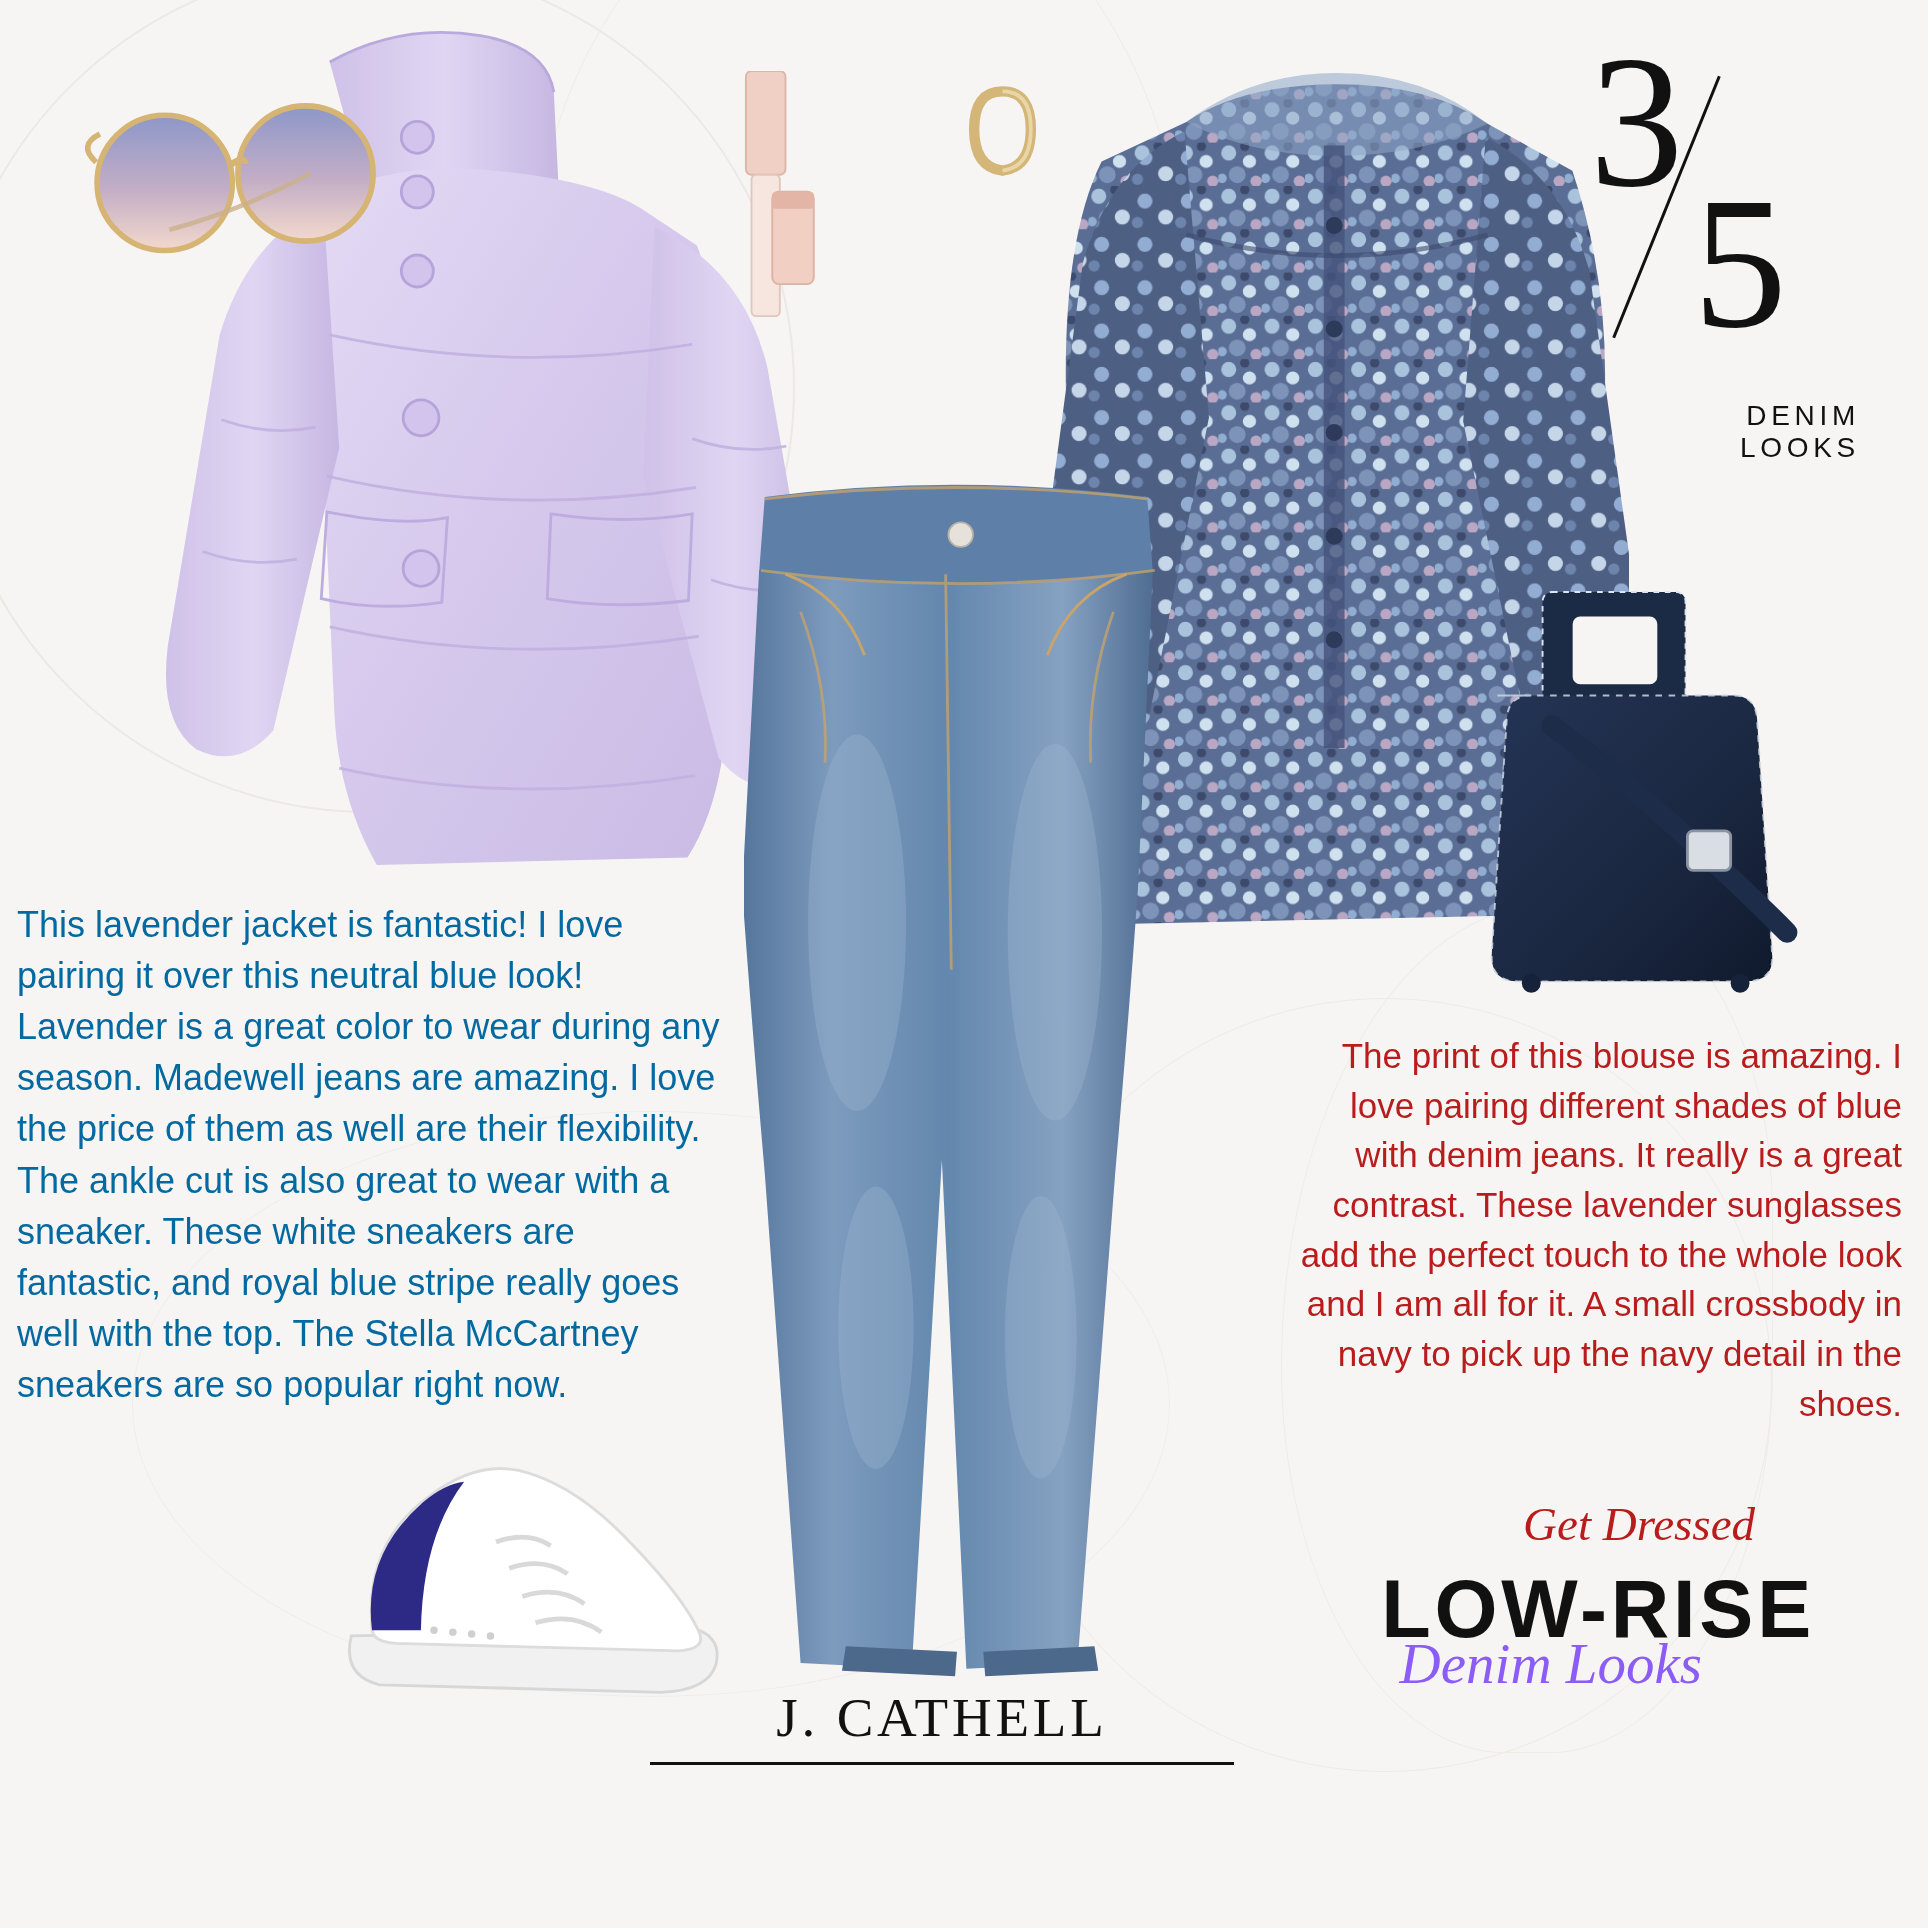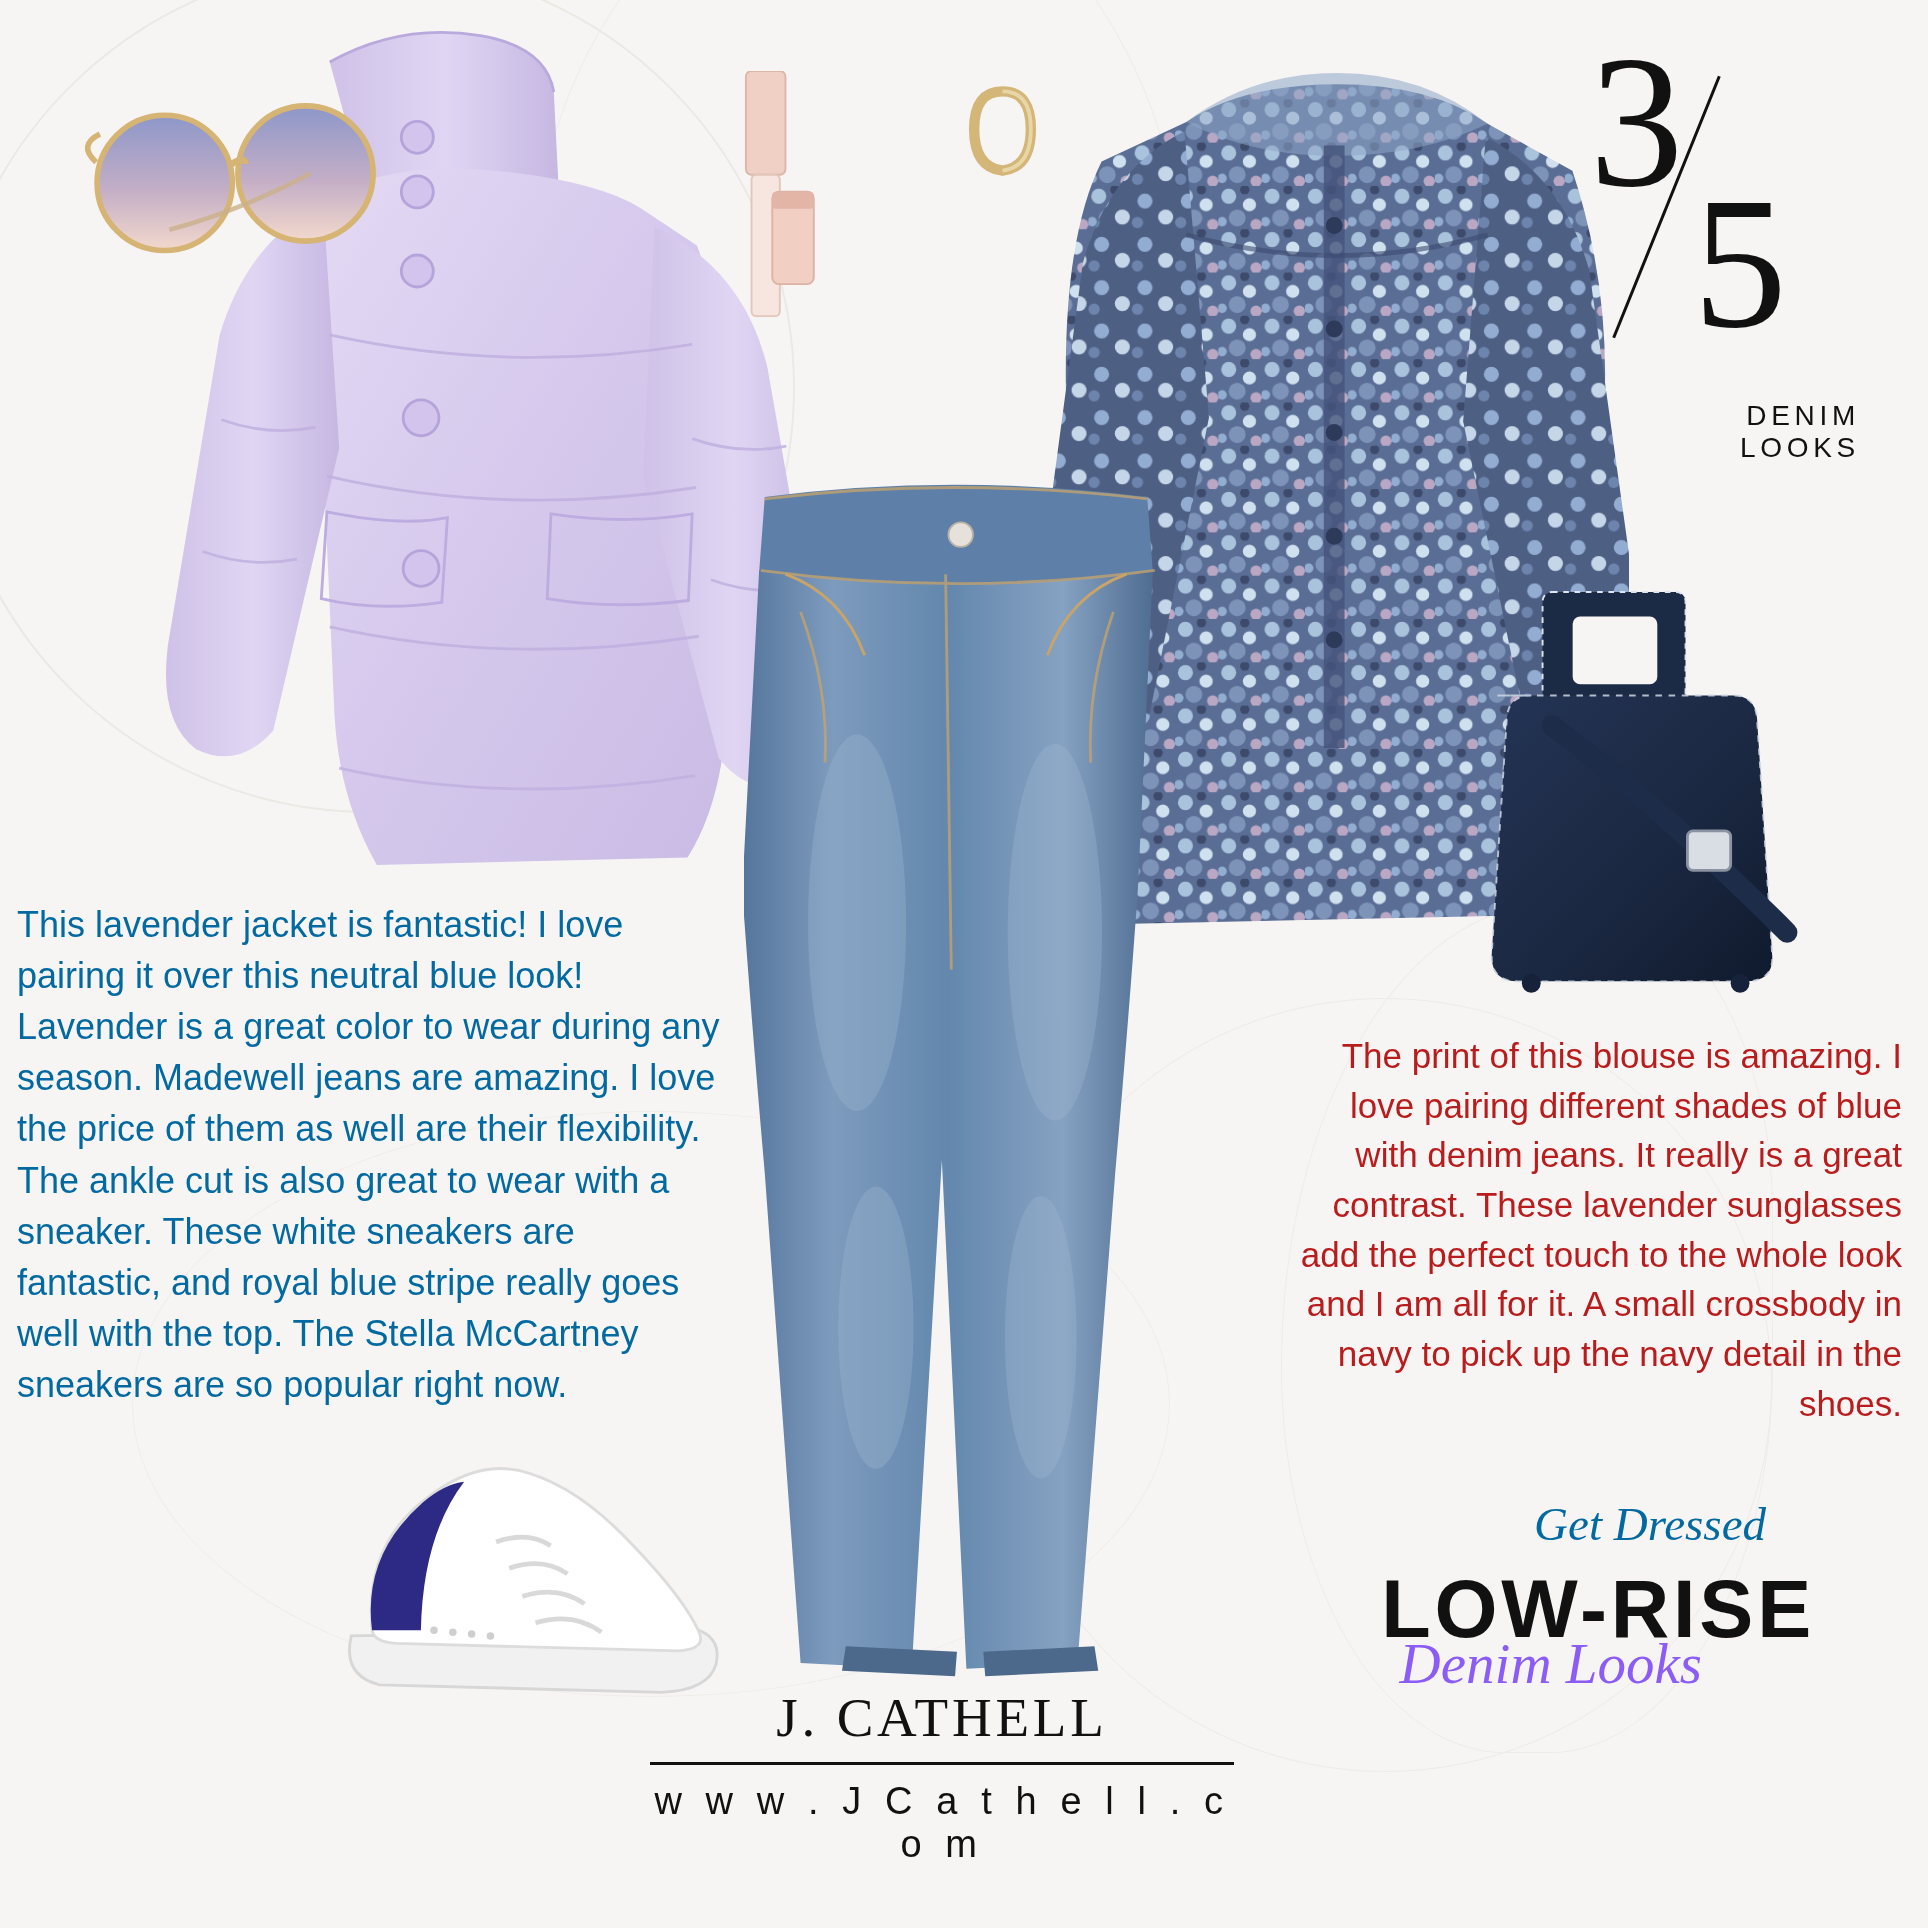--- a/index.html
+++ b/index.html
@@ -28,22 +28,22 @@
   .denimlooks{position:absolute;right:68px;top:400px;text-align:right;
      font-size:28px;letter-spacing:4.7px;color:#111;line-height:1.15;font-weight:400;}
 
   
   .copy-left{position:absolute;left:17px;top:899px;width:706px;
      font-size:36px;line-height:1.42;color:#0369a1;}
   .copy-right{position:absolute;right:26px;top:1031px;width:603px;text-align:right;
      font-size:35px;line-height:1.42;color:#b91c1c;}
 
   
-  .getdressed{position:absolute;right:162px;top:1497px;font-family:"Liberation Serif",serif;
-     font-style:italic;font-size:47px;color:#0369a1;}
+  .getdressed{position:absolute;right:173px;top:1497px;font-family:"Liberation Serif",serif;
+     font-style:italic;font-size:47px;color:#b91c1c;}
   .lowrise{position:absolute;right:113px;top:1563px;font-size:81px;letter-spacing:3.8px;
      font-weight:700;color:#111;margin-left:28px;}
   .denimlooks2{position:absolute;right:226px;top:1631px;font-family:"Liberation Serif",serif;
      font-style:italic;font-size:57px;color:#8b5cf6;}
 
   
   .logo{position:absolute;left:650px;top:1686px;width:584px;text-align:center;}
   .logo .name{font-family:"Liberation Serif",serif;font-size:55px;letter-spacing:3.8px;color:#111;}
   .logo .rule{height:2.8px;background:#111;margin:13px 0 15px 0;}
   .logo .url{font-size:38px;letter-spacing:6.6px;color:#111;}
@@ -301,17 +301,16 @@
   <div class="copy-left">This lavender jacket is fantastic! I love pairing it over this neutral blue look! Lavender is a great color to wear during any season. Madewell jeans are amazing. I love the price of them as well are their flexibility. The ankle cut is also great to wear with a sneaker. These white sneakers are fantastic, and royal blue stripe really goes well with the top. The Stella McCartney sneakers are so popular right now.</div>
   <div class="copy-right">The print of this blouse is amazing. I love pairing different shades of blue with denim jeans. It really is a great contrast. These lavender sunglasses add the perfect touch to the whole look and I am all for it. A small crossbody in navy to pick up the navy detail in the shoes.</div>
 
   <div class="getdressed">Get Dressed</div>
   <div class="lowrise">LOW-RISE</div>
   <div class="denimlooks2">Denim Looks</div>
 
   <div class="logo">
     <div class="name">J. CATHELL</div>
     <div class="rule"></div>
-    <div class="url">w w w . J C a t h e l l . c o m</div>
   </div>
 
 </div>
 
 
 </body></html>

